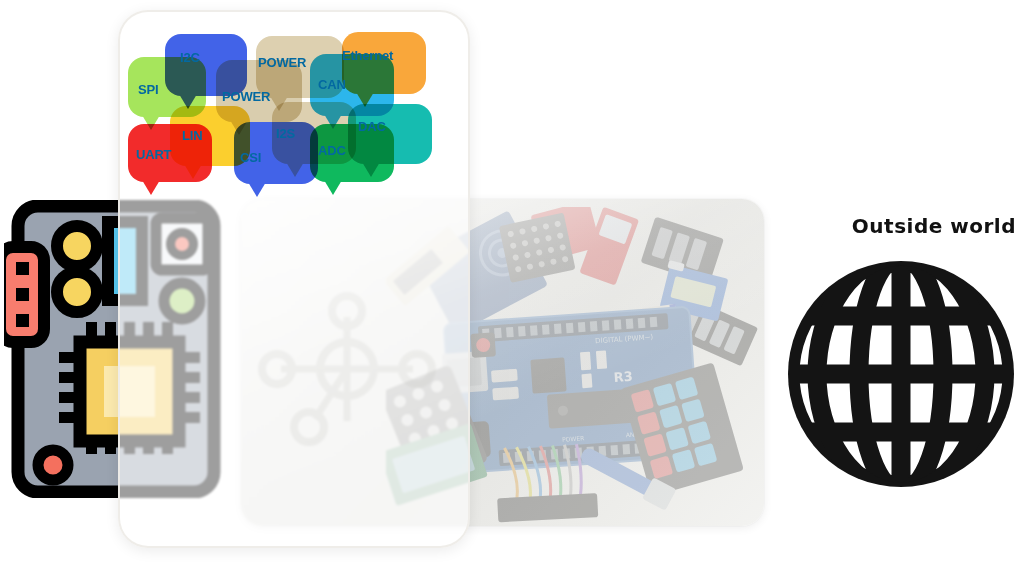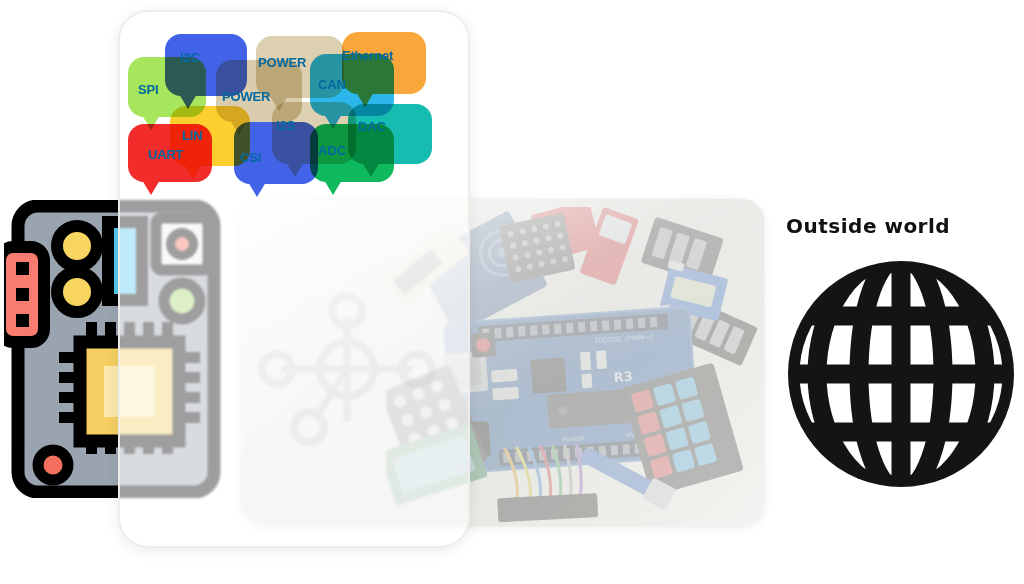--- a/index.html
+++ b/index.html
@@ -54,21 +54,21 @@
     font-family:"Liberation Sans", sans-serif; white-space:nowrap; z-index:30;
     letter-spacing:-0.2px;
   }
 
   
   .devboard{ position:absolute; left:4px; top:200px; width:222px; height:298px; }
 
   
   .globe-wrap{ position:absolute; left:786px; top:206px; width:230px; height:290px; }
   .globe-title{
-    position:absolute; left:0; top:8px; width:230px; text-align:left;
+    position:absolute; left:0; top:8px; width:230px; text-align:right;
     font-family:"DejaVu Sans", sans-serif; font-weight:700; font-size:20px;
     color:#111; letter-spacing:0.5px;
   }
   .globe-svg{ position:absolute; left:0px; top:48px; width:230px; height:240px; }
 </style>
 </head>
 <body>
 
 <div id="stage">
 
@@ -384,41 +384,41 @@
           <span class="tail" style="left: 14px; border-top: 15px solid rgb(166, 229, 92);"></span>
         </div>
         <span class="bub-label" style="left: 18px; top: 70px;">SPI</span>
         <div class="bub" style="left: 45px; top: 22px; width: 82px; height: 62px; background: rgb(66, 99, 232); z-index: 5;">
           <span class="tail" style="left: 14px; border-top: 15px solid rgb(66, 99, 232);"></span>
         </div>
         <span class="bub-label" style="left: 60px; top: 38px;">I2C</span>
         <div class="bub" style="left: 8px; top: 112px; width: 84px; height: 58px; background: rgb(242, 43, 43); z-index: 4;">
           <span class="tail" style="left: 14px; border-top: 15px solid rgb(242, 43, 43);"></span>
         </div>
-        <span class="bub-label" style="left: 16px; top: 135px; margin-left: 12px;">UART</span>
+        <span class="bub-label" style="left: 16px; top: 135px;">UART</span>
         <div class="bub" style="left: 50px; top: 94px; width: 80px; height: 60px; background: rgb(251, 207, 46); z-index: 3;">
           <span class="tail" style="left: 14px; border-top: 15px solid rgb(251, 207, 46);"></span>
         </div>
         <span class="bub-label" style="left: 62px; top: 116px;">LIN</span>
         <div class="bub" style="left: 96px; top: 48px; width: 86px; height: 62px; background: rgb(217, 205, 174); z-index: 4;">
           <span class="tail" style="left: 14px; border-top: 15px solid rgb(217, 205, 174);"></span>
         </div>
         <span class="bub-label" style="left: 102px; top: 77px;">POWER</span>
         <div class="bub" style="left: 136px; top: 24px; width: 88px; height: 62px; background: rgb(221, 208, 176); z-index: 3;">
           <span class="tail" style="left: 14px; border-top: 15px solid rgb(221, 208, 176);"></span>
         </div>
         <span class="bub-label" style="left: 138px; top: 43px;">POWER</span>
         <div class="bub" style="left: 114px; top: 110px; width: 84px; height: 62px; background: rgb(66, 99, 232); z-index: 4;">
           <span class="tail" style="left: 14px; border-top: 15px solid rgb(66, 99, 232);"></span>
         </div>
         <span class="bub-label" style="left: 120px; top: 138px;">CSI</span>
         <div class="bub" style="left: 152px; top: 90px; width: 84px; height: 62px; background: rgb(221, 208, 176); z-index: 3;">
           <span class="tail" style="left: 14px; border-top: 15px solid rgb(221, 208, 176);"></span>
         </div>
-        <span class="bub-label" style="left: 156px; top: 106px; text-align: center;">I2S</span>
+        <span class="bub-label" style="left: 156px; top: 114px; text-align: center;">I2S</span>
         <div class="bub" style="left: 190px; top: 42px; width: 84px; height: 62px; background: rgb(44, 182, 236); z-index: 4;">
           <span class="tail" style="left: 14px; border-top: 15px solid rgb(44, 182, 236);"></span>
         </div>
         <span class="bub-label" style="left: 198px; top: 65px; text-align: right;">CAN</span>
         <div class="bub" style="left: 222px; top: 20px; width: 84px; height: 62px; background: rgb(249, 167, 59); z-index: 3;">
           <span class="tail" style="left: 14px; border-top: 15px solid rgb(249, 167, 59);"></span>
         </div>
         <span class="bub-label" style="left: 222px; top: 36px;">Ethernet</span>
         <div class="bub" style="left: 190px; top: 112px; width: 84px; height: 58px; background: rgb(15, 185, 94); z-index: 4;">
           <span class="tail" style="left: 14px; border-top: 15px solid rgb(15, 185, 94);"></span>

